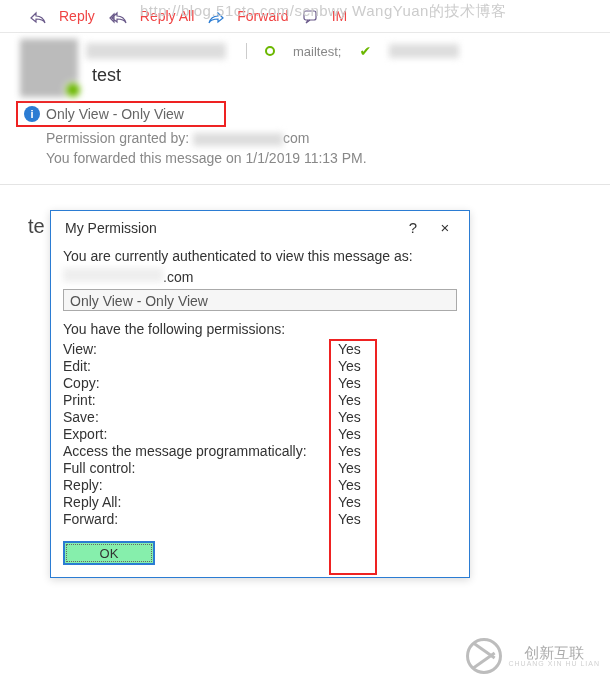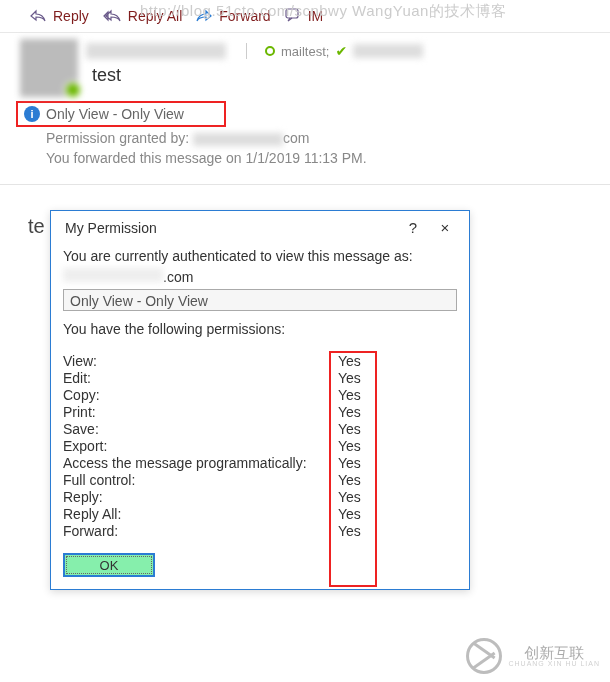--- a/index.html
+++ b/index.html
@@ -23,23 +23,23 @@
       z-index: 1;
     }
     .toolbar {
       display: flex;
       gap: 14px;
       padding: 8px 30px 8px 30px;
       border-bottom: 1px solid #e8e8e8;
     }
     .tool-btn {
       display: flex;
-      align-items: flex-start;
-      gap: 7px;
-      color: #7f1d1d;
+      align-items: flex-end;
+      gap: 13px;
+      color: #ef4444;
       cursor: pointer;
       font-size: 14px;
     }
     .tool-icon { display: inline-flex; }
     .msg-header {
       display: flex;
       padding: 6px 20px 0 20px;
       align-items: flex-start;
       gap: 8px;
     }
@@ -73,21 +73,21 @@
     .sender-name {
       color: #999;
       filter: blur(3px);
       background: #ddd;
       width: 140px;
       height: 16px;
     }
     .recipients {
       display: flex;
       align-items: center;
-      gap: 6px;
+      gap: 18px;
       color: #888;
       font-size: 13px;
       border-left: 1px solid #ccc;
       padding-left: 18px;
     }
     .presence-ring {
       width: 10px;
       height: 10px;
       border: 2px solid #6bb700;
       border-radius: 50%;
@@ -195,21 +195,21 @@
     .user-domain { color: #333; }
     .readonly-field {
       border: 1px solid #aaa;
       background: #f6f6f6;
       padding: 2px 6px;
       color: #555;
       margin: 4px 0 10px 0;
       height: 22px;
       line-height: 18px;
     }
-    .perm-heading { margin-bottom: 16px; }
+    .perm-heading { margin-bottom: 4px; }
     .perm-table {
       display: grid;
       grid-template-columns: 275px 60px;
       row-gap: 1px;
       position: relative;
     }
     .perm-label { color: #333; }
     .perm-val { color: #333; }
     .red-box-2 {
       position: absolute;

